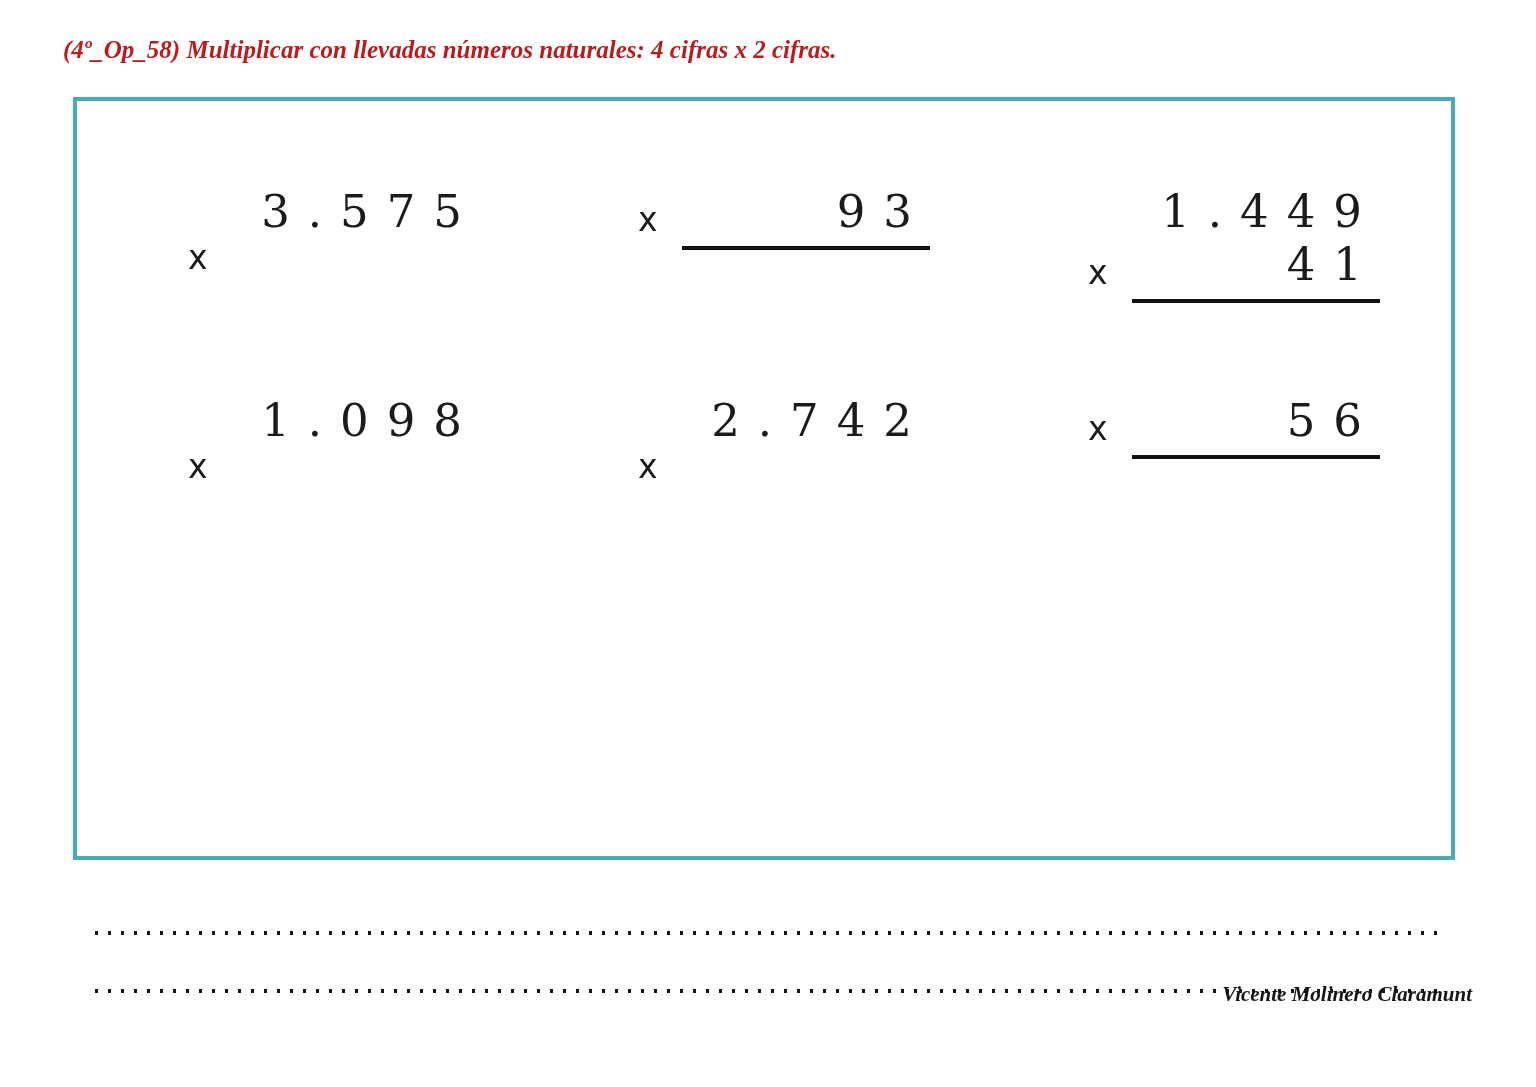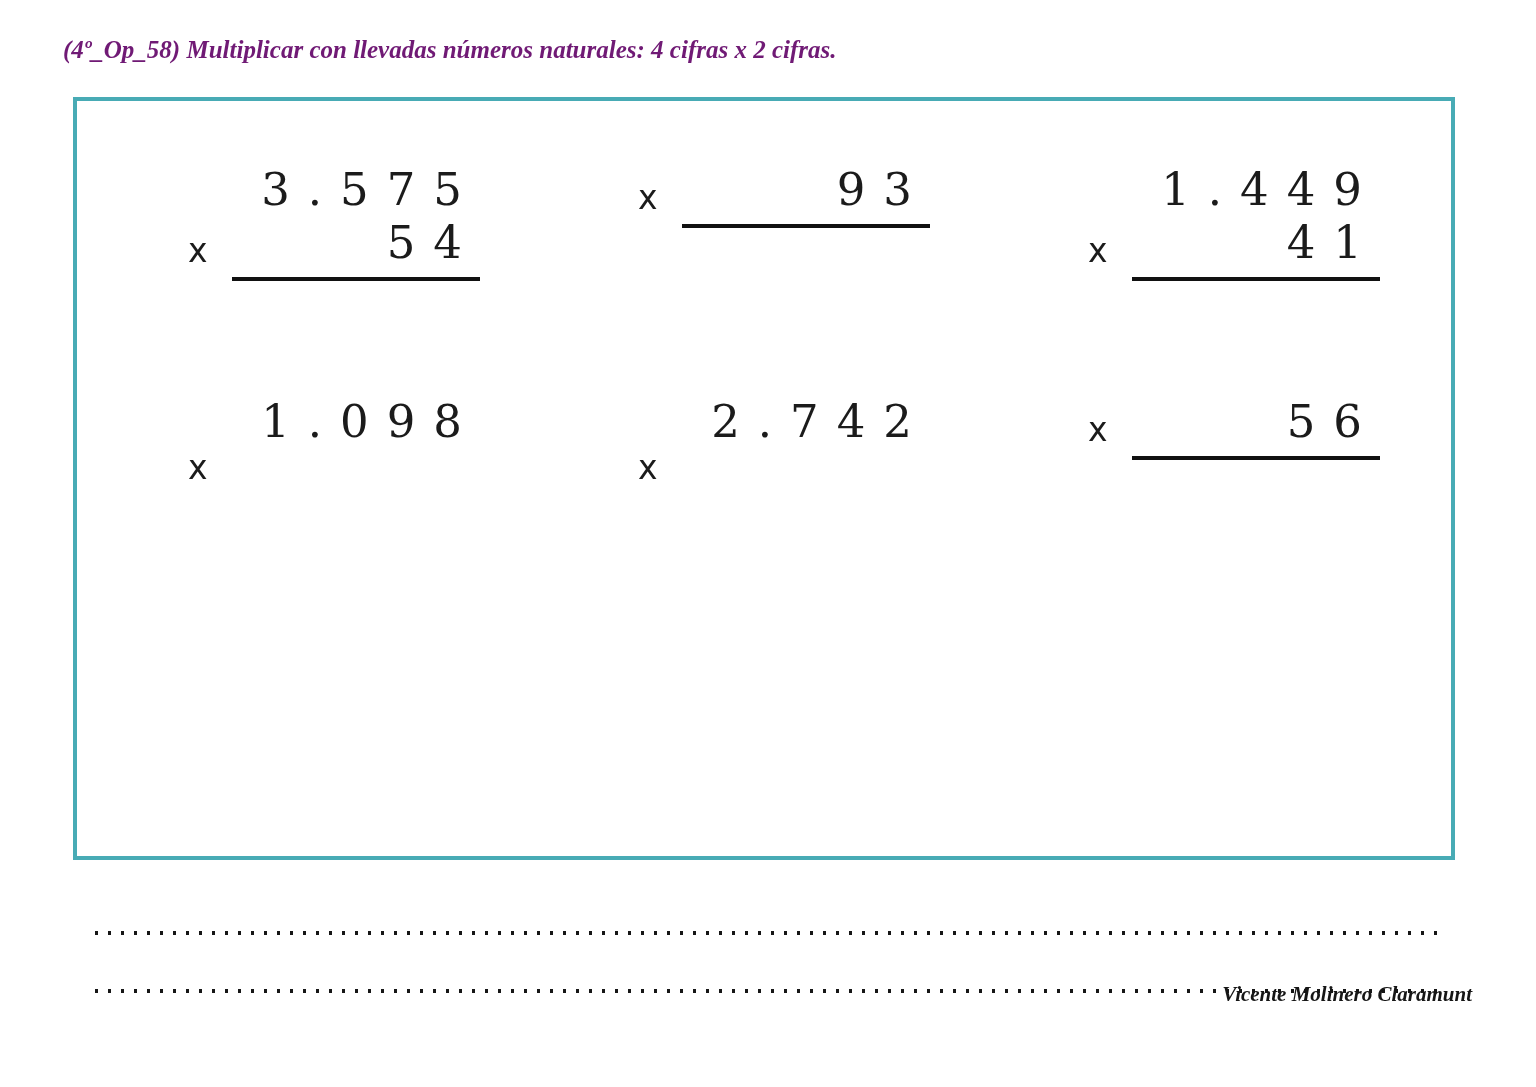--- a/index.html
+++ b/index.html
@@ -18,38 +18,38 @@
   }
   .title {
     position: absolute;
     left: 63px;
     top: 36px;
     font-family: "Liberation Serif", serif;
     font-style: italic;
     font-weight: bold;
     font-size: 25px;
     letter-spacing: 0px;
-    color: #701a75;
+    color: #b91c1c;
     white-space: nowrap;
   }
   .frame {
     position: absolute;
     left: 73px;
     top: 97px;
     width: 1382px;
     height: 763px;
     border: 4px solid #48abb5;
     box-sizing: border-box;
     background: #ffffff;
   }
   .problems {
     display: grid;
     grid-template-columns: repeat(3, 450px);
-    padding: 62px 0 0 111px;
-    row-gap: 114px;
+    padding: 84px 0 0 111px;
+    row-gap: 91px;
   }
   .problem {
     width: 292px;
     font-family: "DejaVu Serif", serif;
   }
   .line1 {
     text-align: right;
     font-size: 45px;
     line-height: 53px;
     letter-spacing: 18px;
@@ -106,21 +106,20 @@
 
   <div class="title">(4º_Op_58) Multiplicar con llevadas números naturales: 4 cifras x 2 cifras.</div>
 
   <div class="frame">
     <div class="problems">
 
       <div class="problem">
         <div class="line1">3.575</div>
         <div class="line2">
           <span class="times">x</span>
-          <span class="ruled"><span>54</span></span>
         </div>
       </div>
 
       <div class="problem">
         <div class="line2">
           <span class="times">x</span>
           <span class="ruled"><span>93</span></span>
         </div>
       </div>
 

